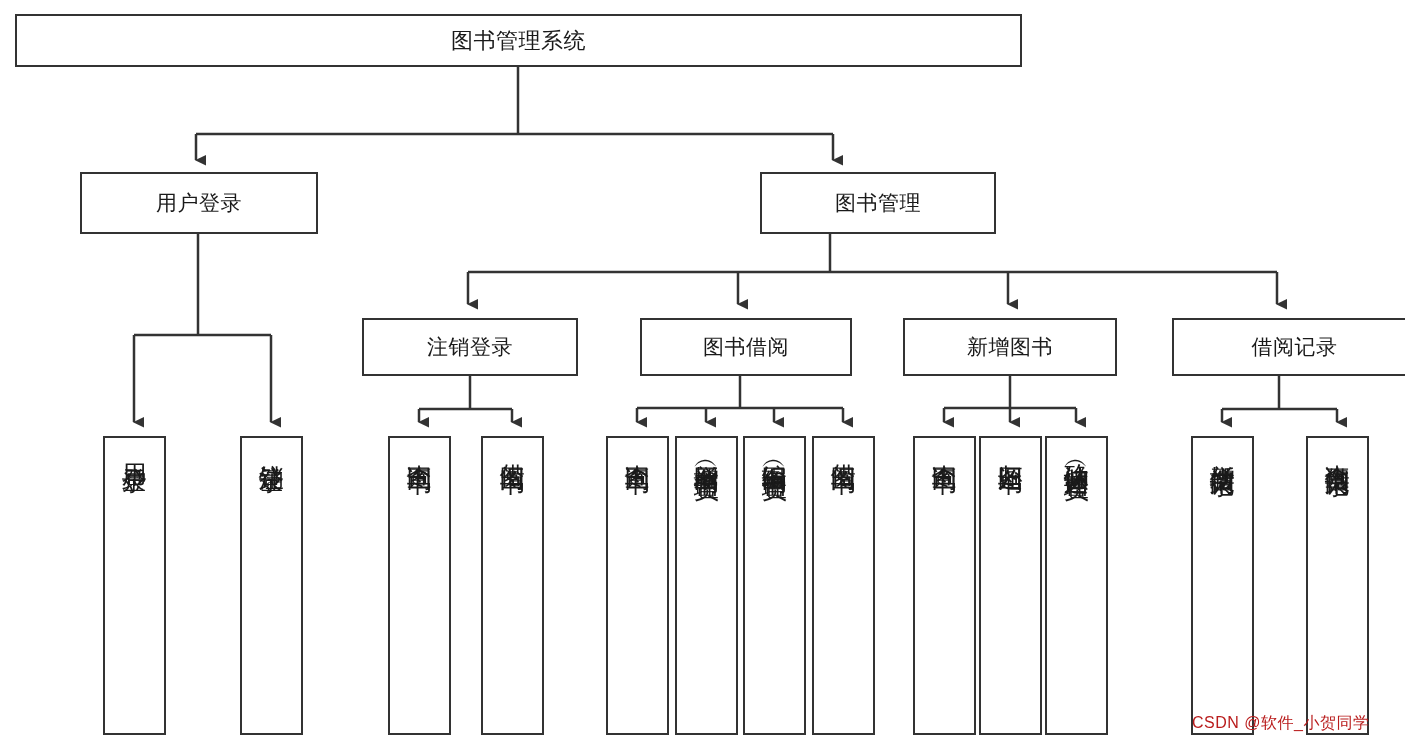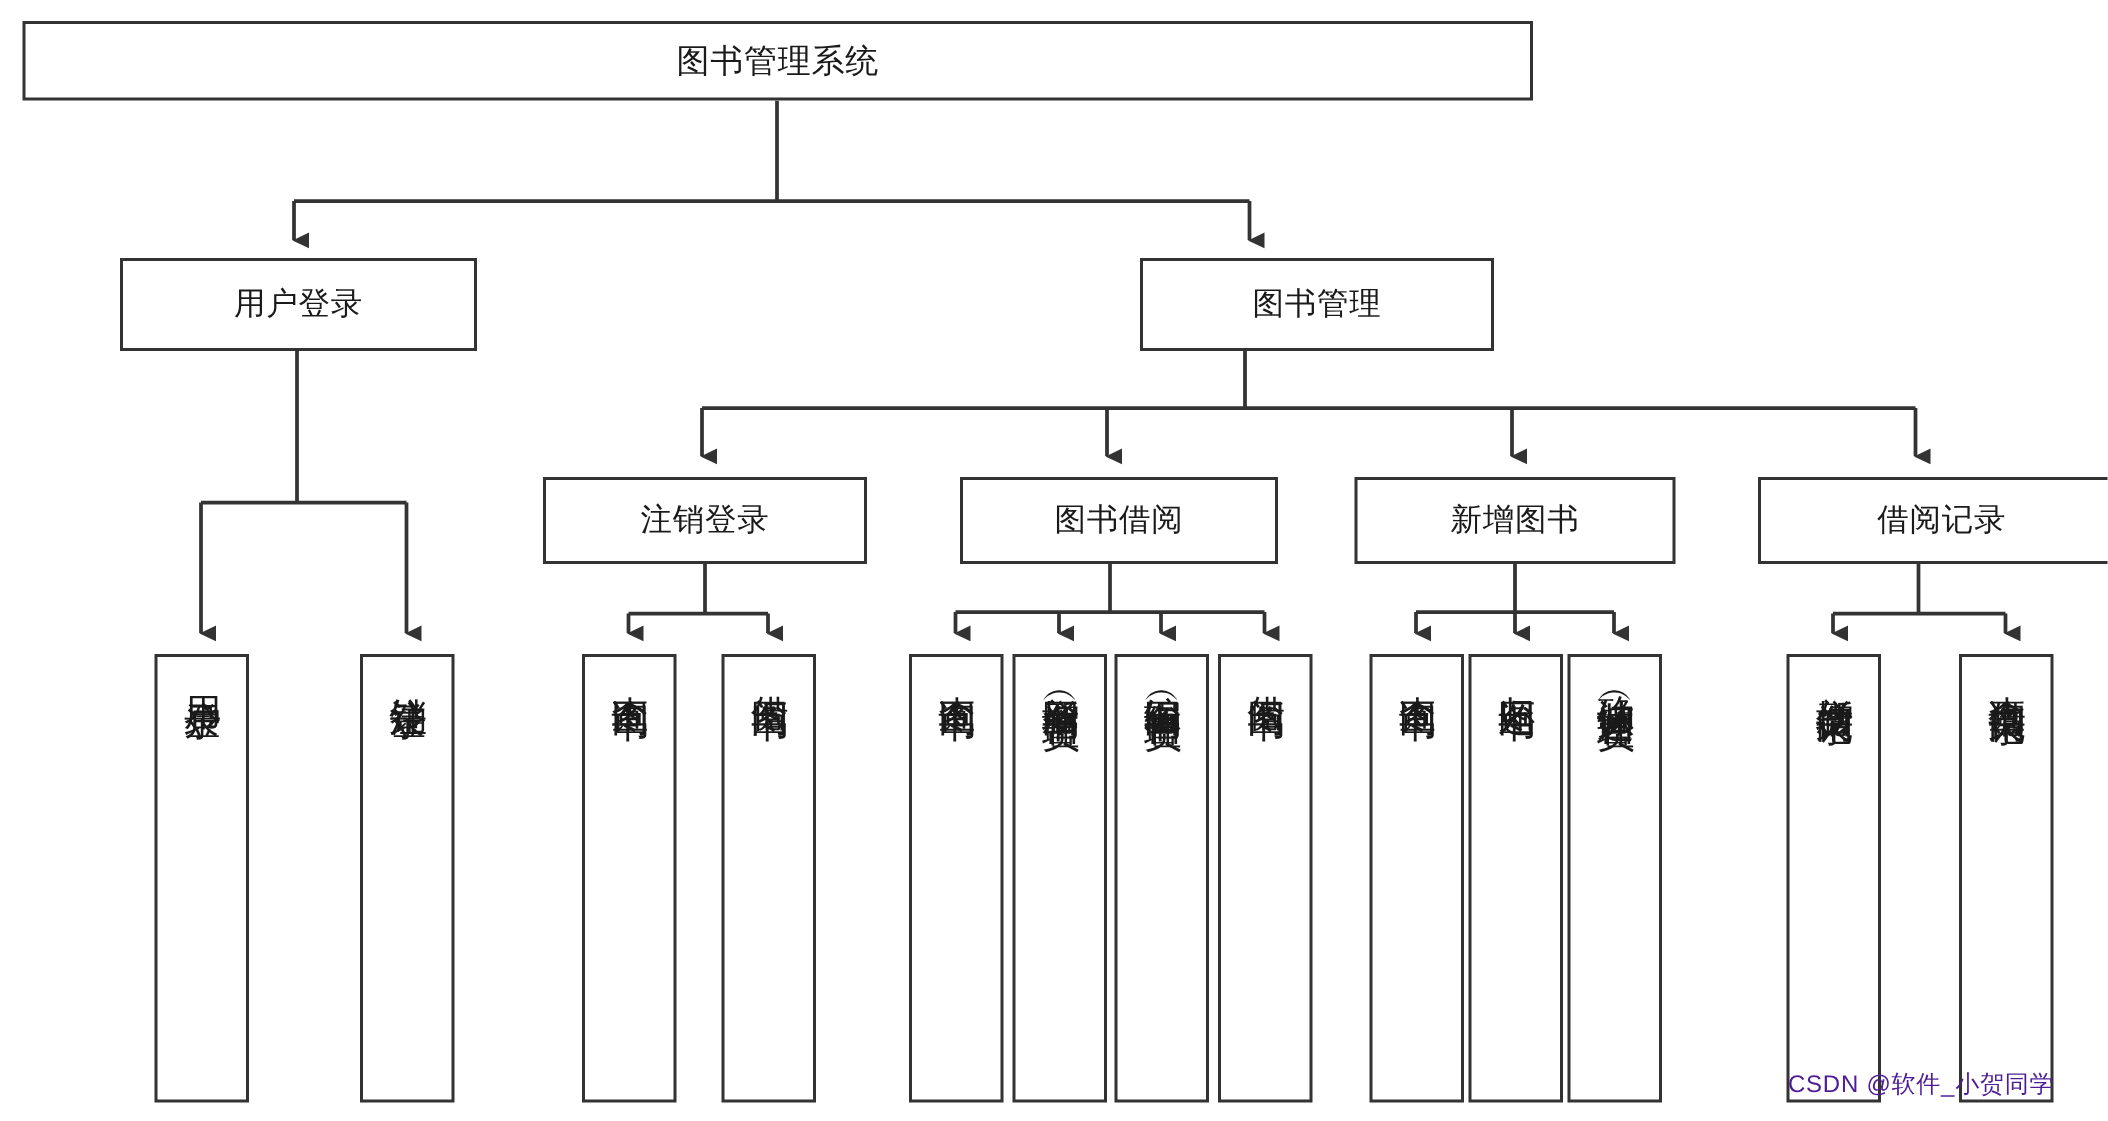--- a/index.html
+++ b/index.html
@@ -52,21 +52,21 @@
     text-orientation:upright;
     font-size:25px;
     line-height:1.05;
     letter-spacing:2px;
     white-space:normal;
   }
   .watermark{
     position:absolute;
     left:1192px;top:713px;
     font-size:16px;
-    color:#4c1d95;
+    color:#b91c1c;
     white-space:nowrap;
     z-index:5;
     letter-spacing:0.5px;
   }
 </style>
 </head>
 <body>
 
 <div id="diagram">
 

